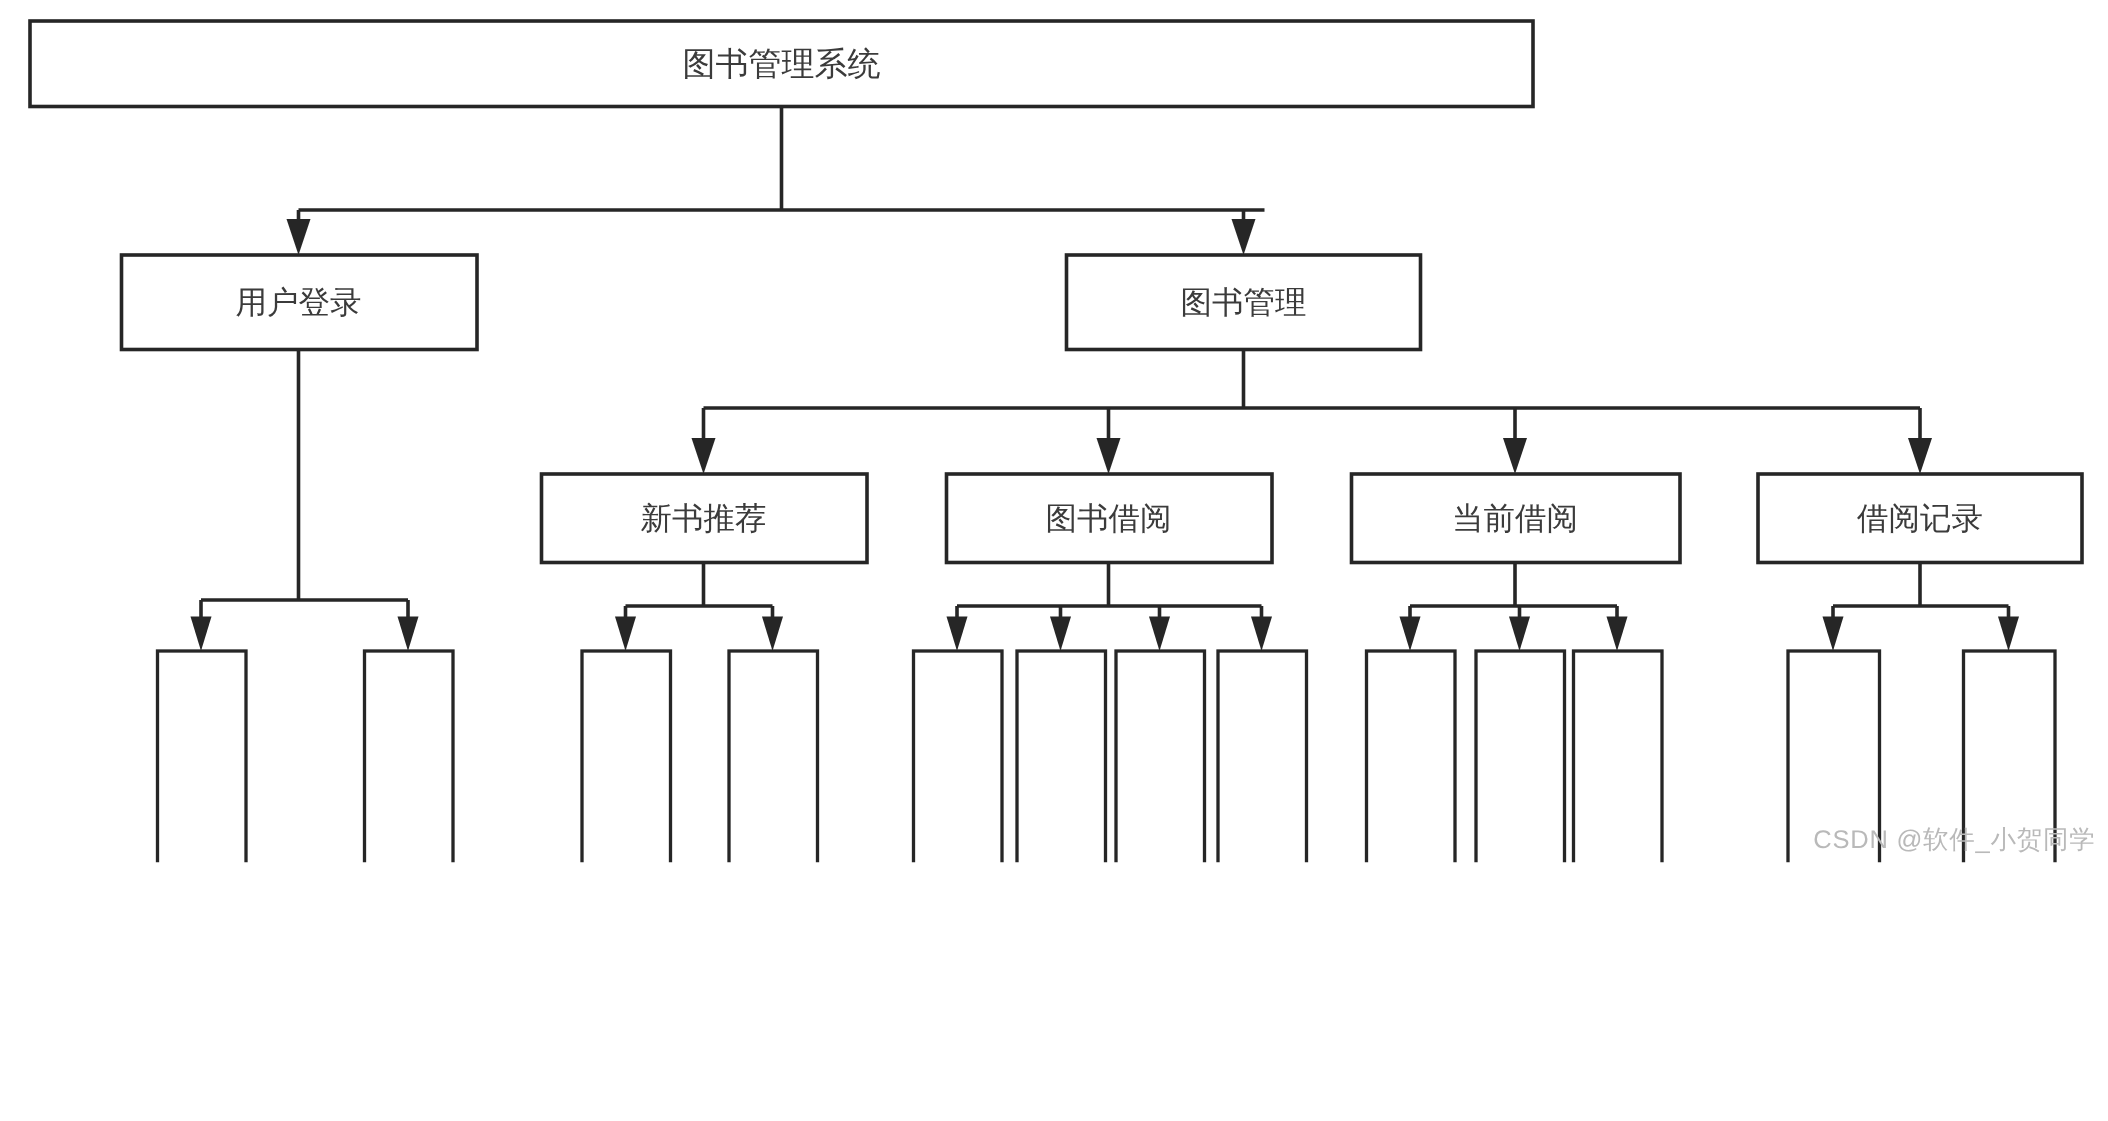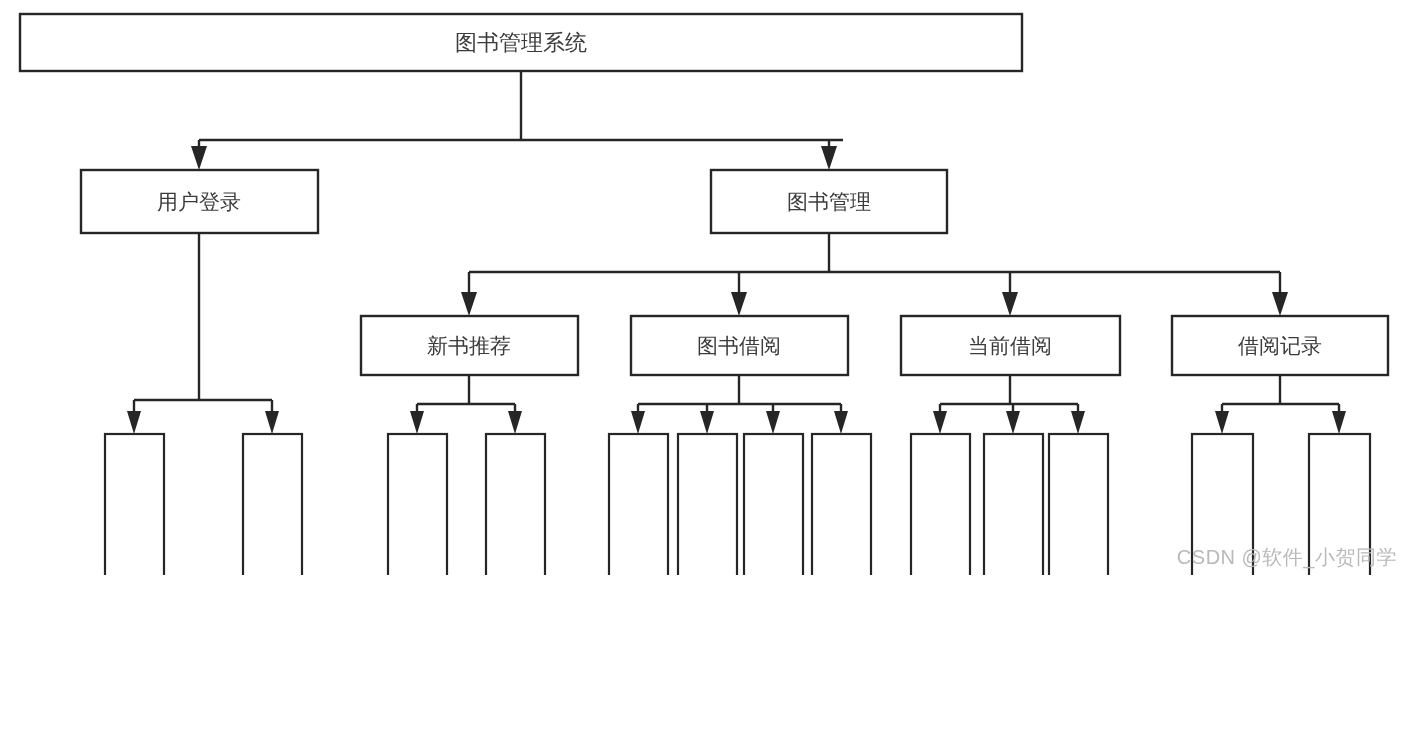--- a/index.html
+++ b/index.html
@@ -68,21 +68,21 @@
     align-items: center;
     justify-content: center;
     white-space: nowrap;
     pointer-events: none;
   }
   .watermark {
     position: absolute;
     right: 8px;
     bottom: 4px;
     font-family: "Liberation Sans", "DejaVu Sans", sans-serif;
-    font-size: 20px;
+    font-size: 17px;
     color: #b9b9b9;
     letter-spacing: 0.5px;
     white-space: nowrap;
     user-select: none;
     text-align: right;
   }
 </style>
 </head>
 <body>
 

